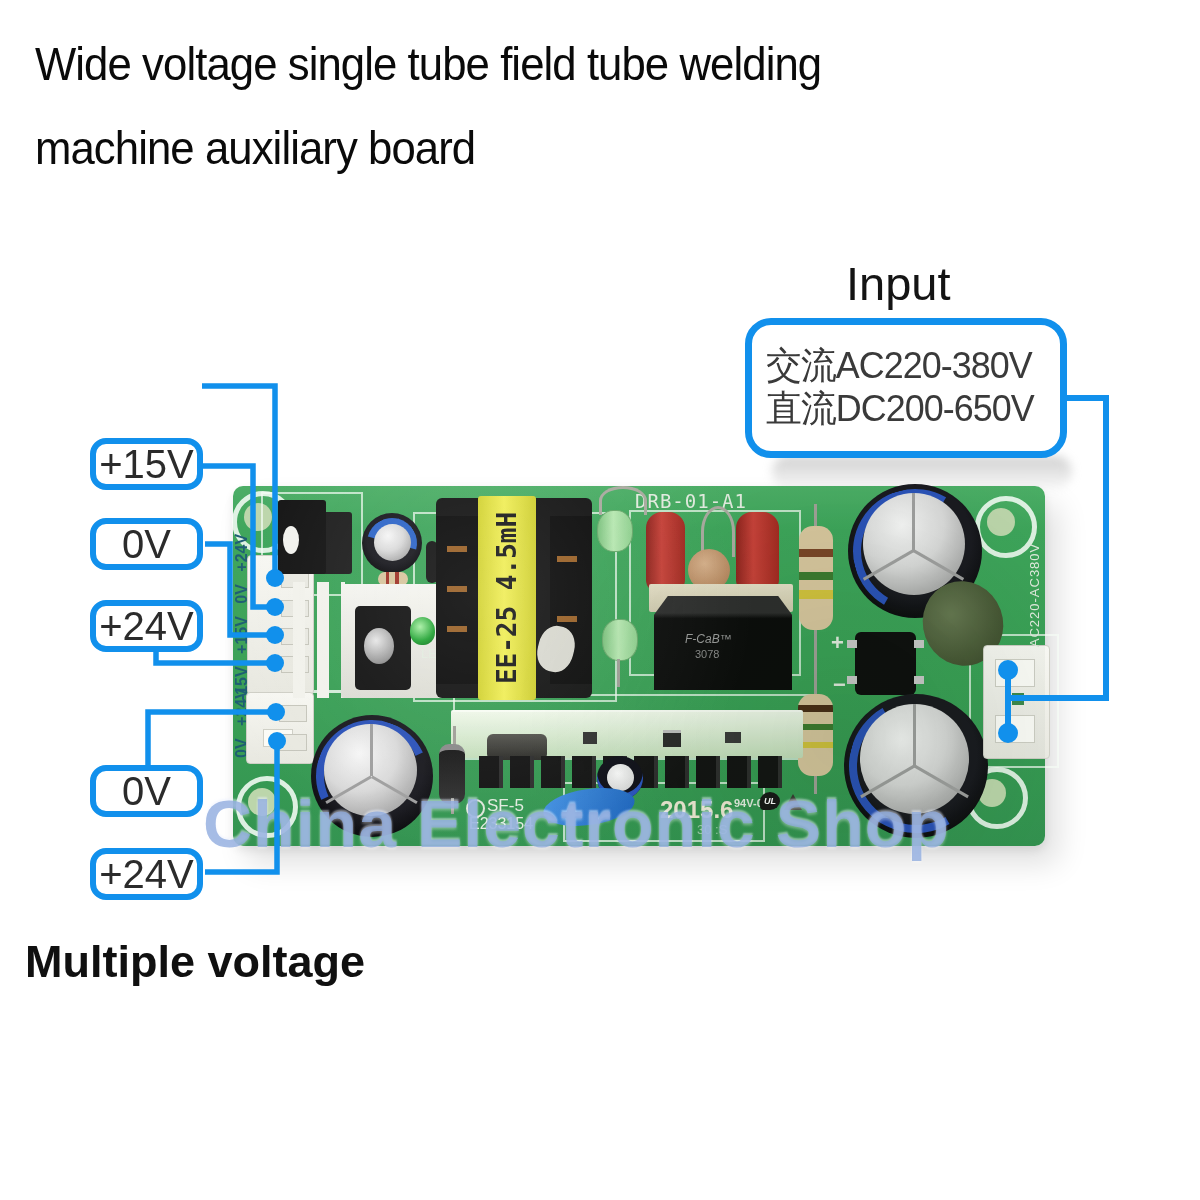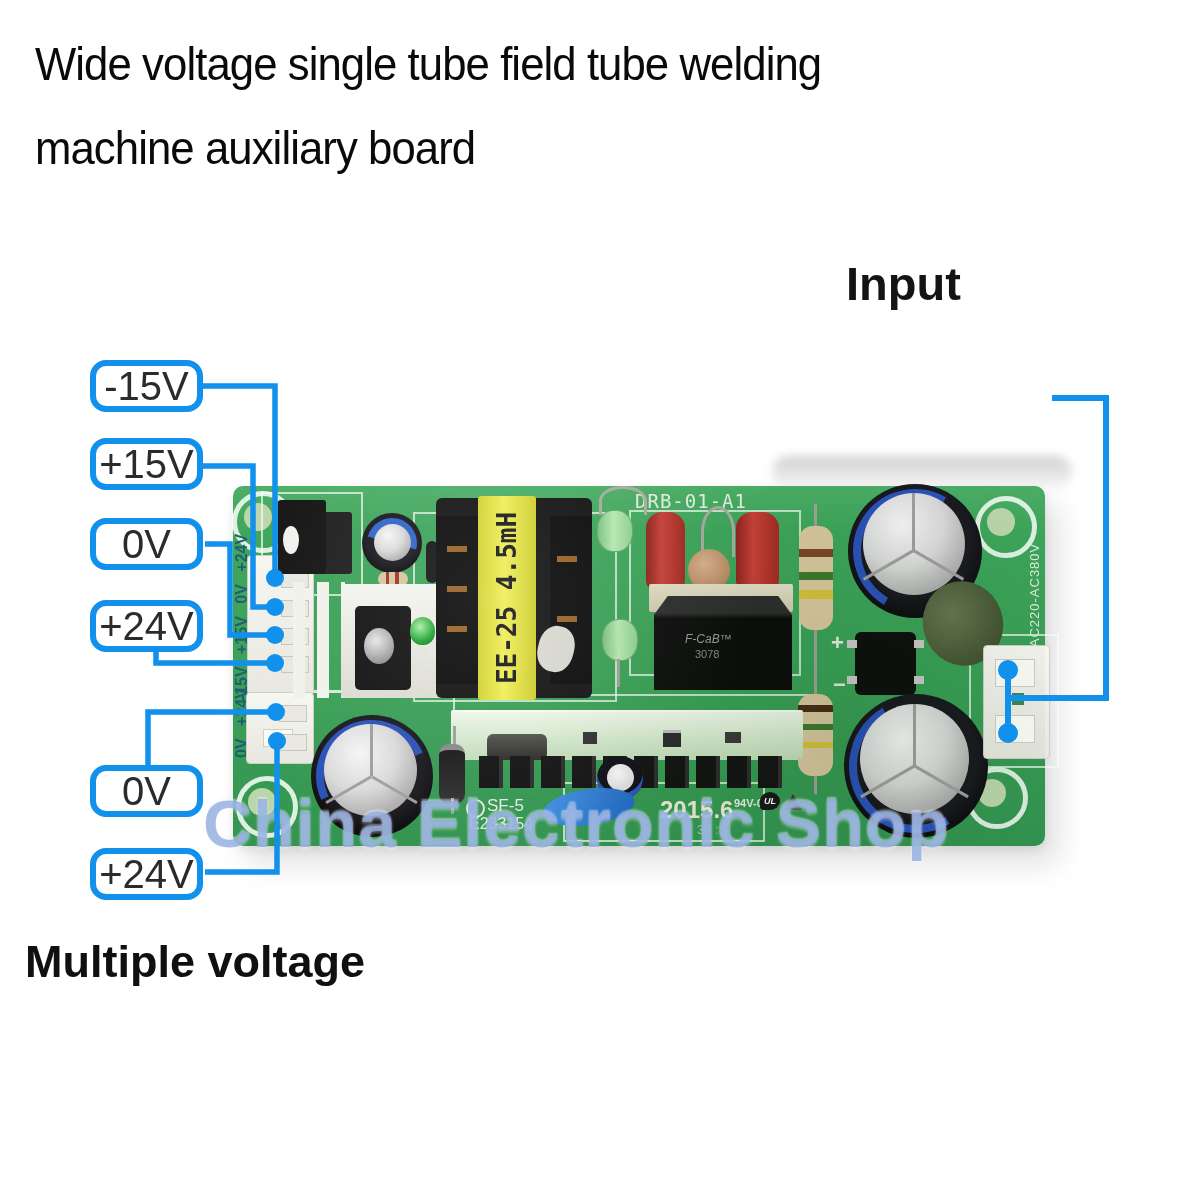--- a/index.html
+++ b/index.html
@@ -2,21 +2,21 @@
 <html><head>
 <meta charset="utf-8">
 <style>
   html,body{margin:0;padding:0;background:#fff;}
   .canvas{position:relative;width:1200px;height:1200px;background:#ffffff;overflow:hidden;
           font-family:"Liberation Sans",sans-serif;}
   .abs{position:absolute;}
   
   .title{position:absolute;left:35px;color:#0a0a0a;font-size:47px;font-weight:500;
          letter-spacing:-1px;transform:scaleX(.93);transform-origin:left center;white-space:nowrap;}
-  .input-head{position:absolute;left:846px;top:256px;font-size:47px;font-weight:700;color:#141414;text-align:right;}
+  .input-head{position:absolute;left:846px;top:256px;font-size:47px;font-weight:400;color:#141414;text-align:right;}
   .footer-label{position:absolute;left:25px;top:936px;font-size:45px;font-weight:700;color:#101010;}
   
   .callout{position:absolute;left:745px;top:318px;width:294px;height:126px;background:#fff;
            border:7px solid #1190ec;border-radius:26px;display:flex;flex-direction:column;
            justify-content:center;padding-left:14px;z-index:70;}
   .callout div{font-size:37px;color:#3a3a3a;letter-spacing:-1px;line-height:1.16;white-space:nowrap;
                transform:scaleX(.97);transform-origin:left center;}
   .pinlabel{position:absolute;left:90px;width:101px;height:40px;background:#fff;border:6px solid #1190ec;
             border-radius:16px;display:flex;align-items:center;justify-content:center;
             font-size:40px;color:#2b2b2b;z-index:70;}
@@ -55,22 +55,25 @@
 </style>
 </head>
 <body>
 <div class="canvas">
 
   <div class="title" style="top:36px">Wide voltage single tube field tube welding</div>
   <div class="title" style="top:120px">machine auxiliary board</div>
   <div class="input-head">Input</div>
   <div class="footer-label">Multiple voltage</div>
 
-
-  <div class="pinlabel" style="top:360px">-15V</div>
+  <div class="callout">
+    <div>交流AC220-380V</div>
+    <div>直流DC200-650V</div>
+  </div>
+
   <div class="pinlabel" style="top:438px">+15V</div>
   <div class="pinlabel" style="top:518px">0V</div>
   <div class="pinlabel" style="top:600px">+24V</div>
   <div class="pinlabel" style="top:765px">0V</div>
   <div class="pinlabel" style="top:848px">+24V</div>
 
   <div class="abs" style="left:772px;top:456px;width:300px;height:32px;border-radius:16px;
        background:linear-gradient(180deg,rgba(150,150,150,.45),rgba(200,200,200,.15));filter:blur(5px);z-index:5;"></div>
 
   <div class="pcb">

